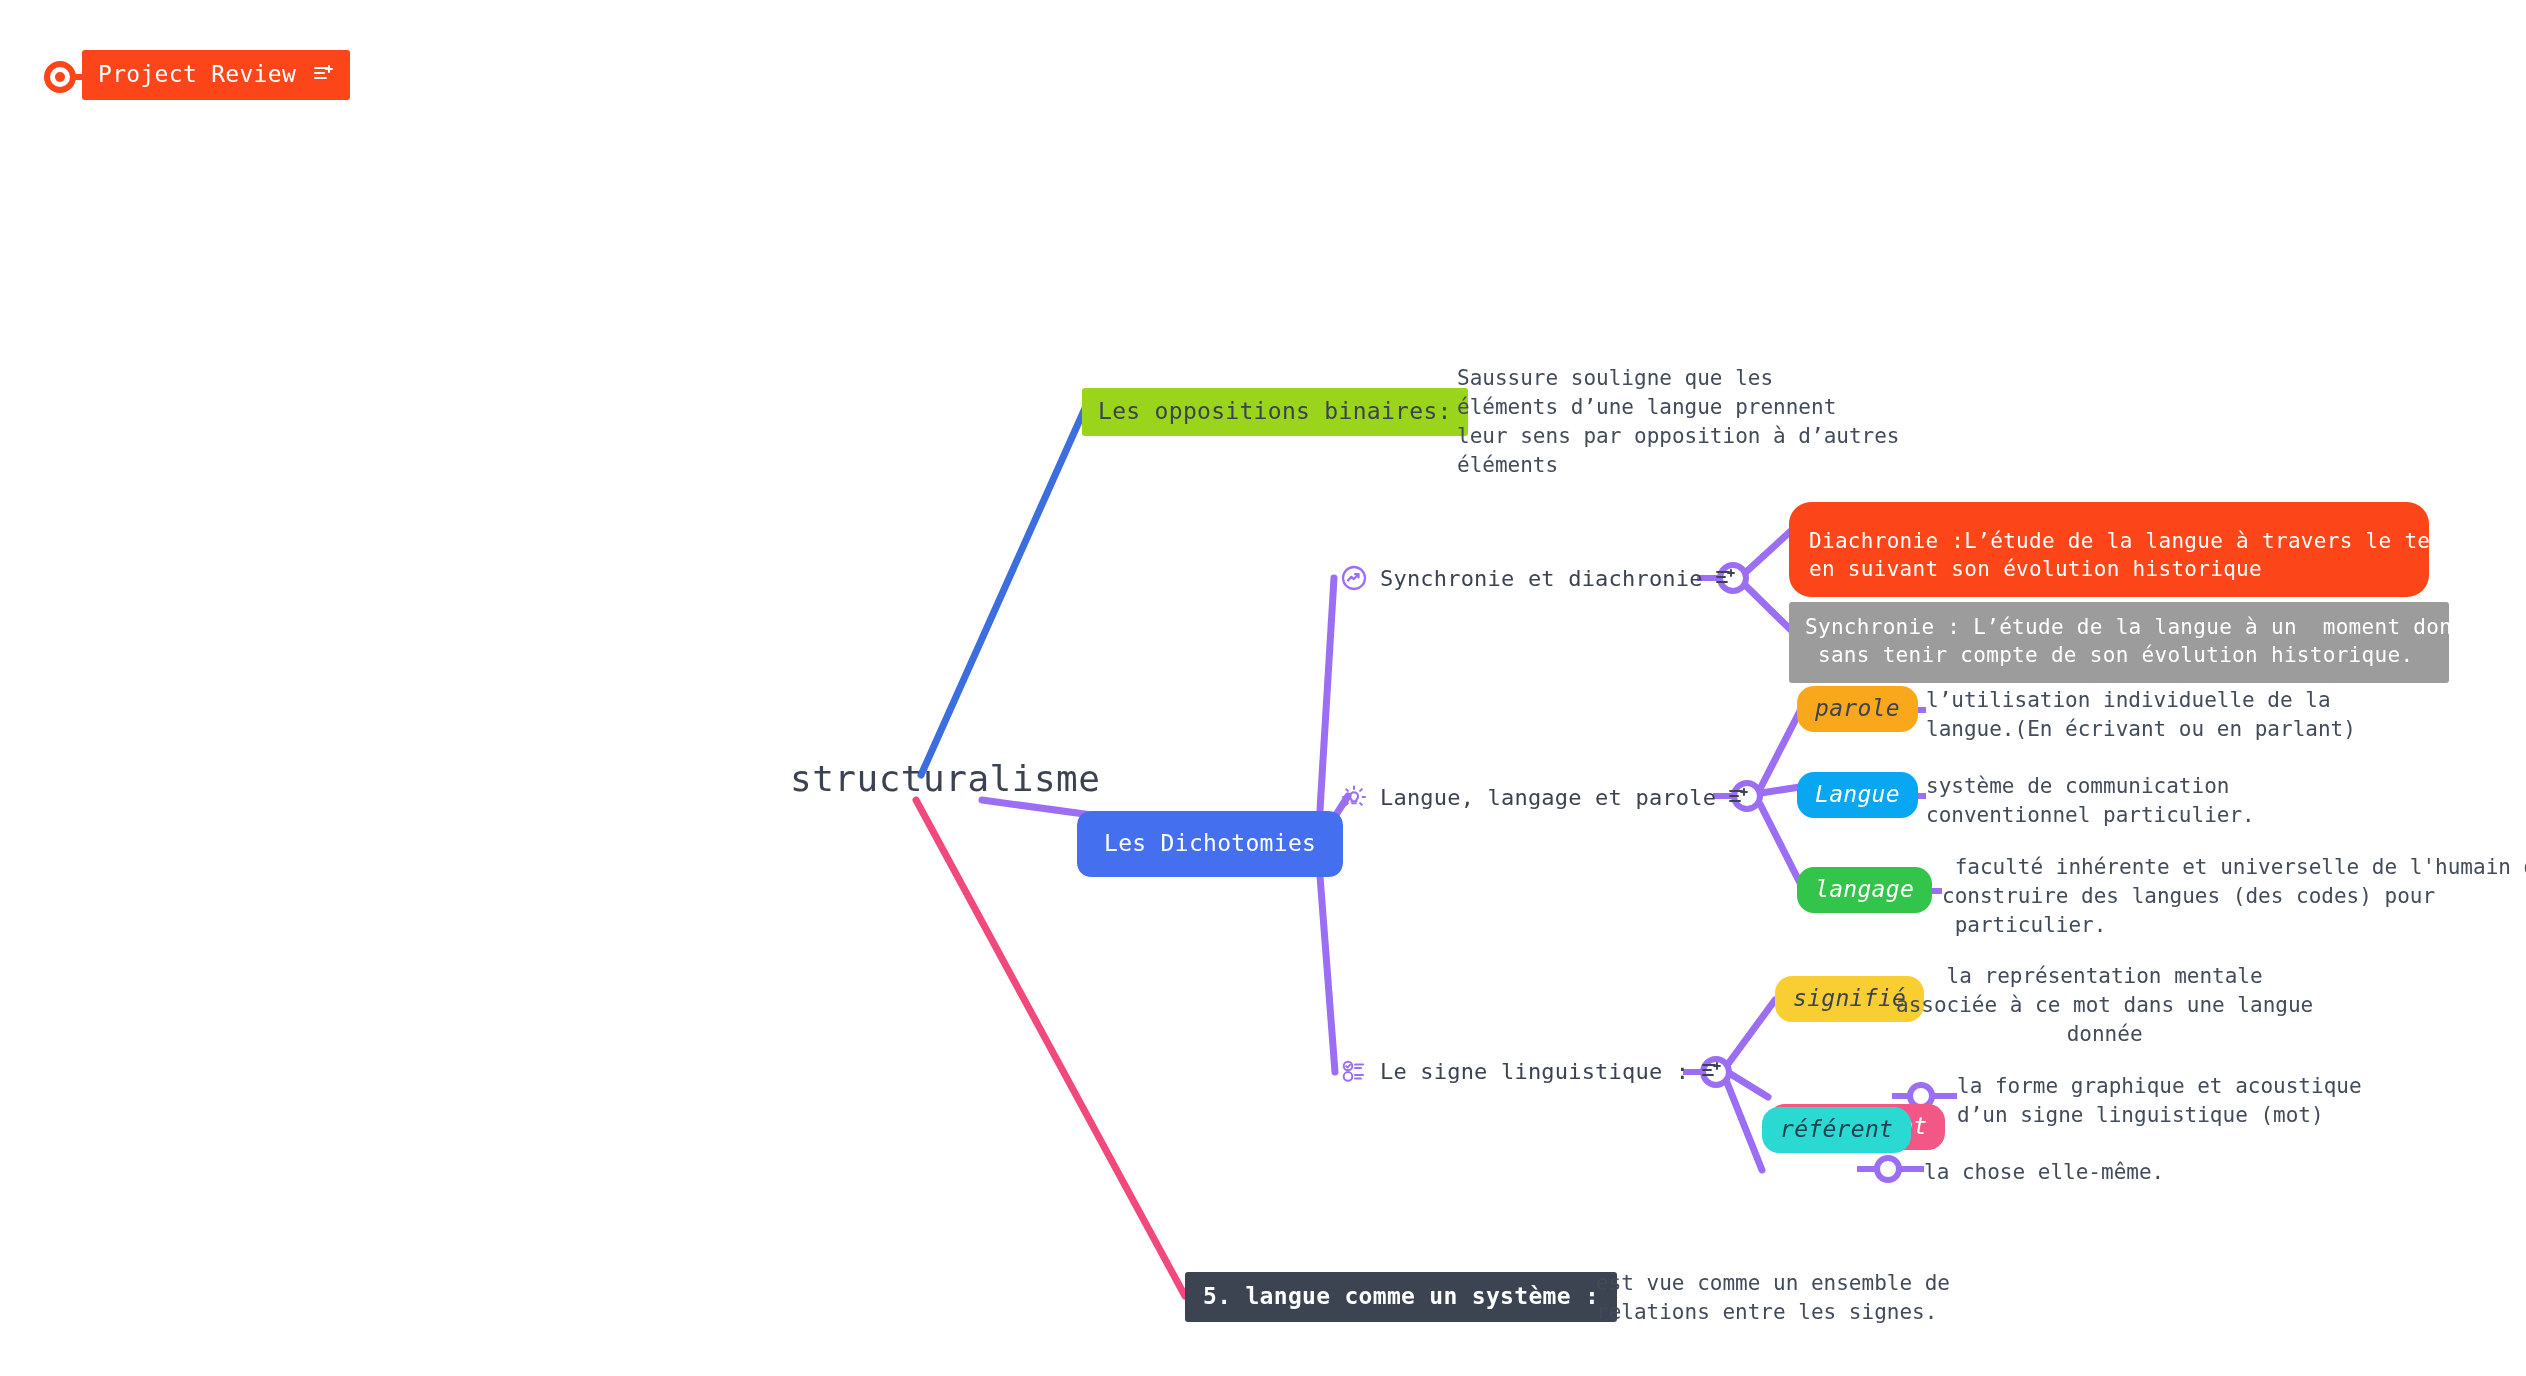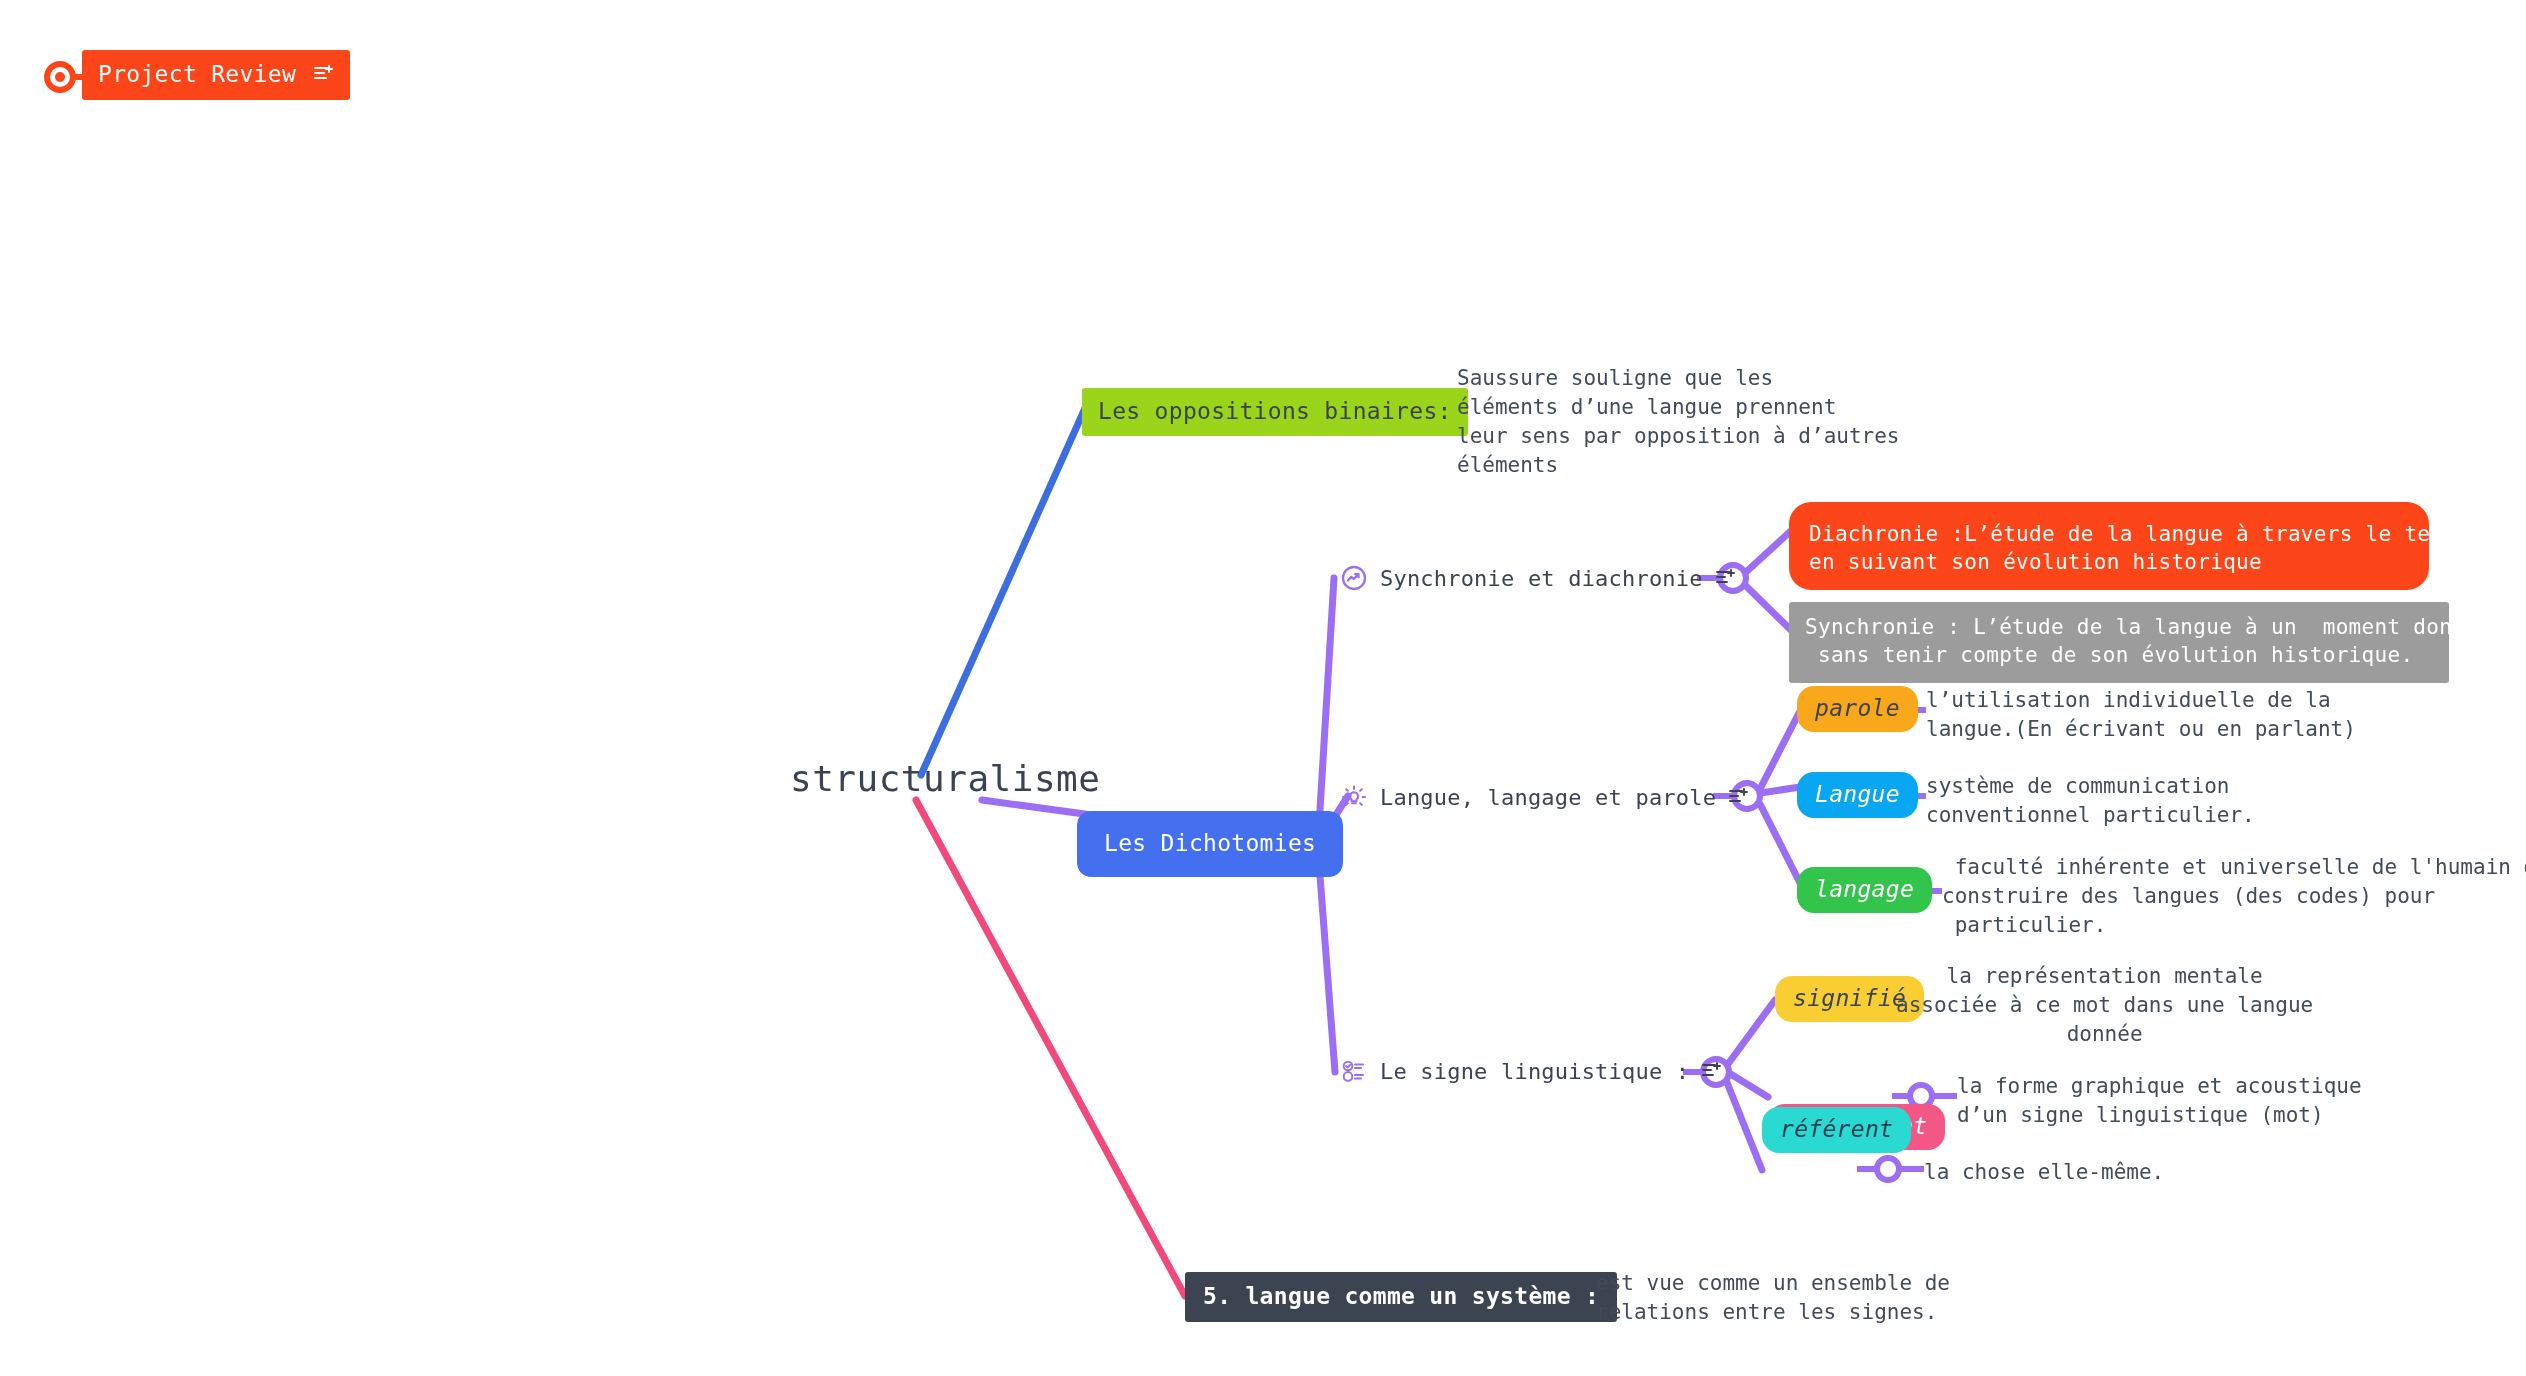--- a/index.html
+++ b/index.html
@@ -53,21 +53,21 @@
   
   .root-label {
     font-size: 36px;
     color: #3b4252;
     font-weight: 400;
     letter-spacing: 0.5px;
   }
 
   
   .box-sq      { border-radius: 3px; padding: 9px 16px 11px; }
-  .box-round   { border-radius: 22px; padding: 18px 20px 13px; }
+  .box-round   { border-radius: 22px; padding: 25px 20px 13px; }
   .pill        { border-radius: 17px; padding: 7px 18px 9px; font-style: italic; }
 
   
   .c-orange-red { background: #fc4518; color: #ffffff; }
   .c-green      { background: #9ad41b; color: #3b4252; }
   .c-gray       { background: #9c9c9c; color: #ffffff; }
   .c-amber      { background: #f9a81b; color: #3b4252; }
   .c-sky        { background: #09a7f1; color: #ffffff; }
   .c-emerald    { background: #33c44b; color: #ffffff; }
   .c-yellow     { background: #f9ce33; color: #3b4252; }

